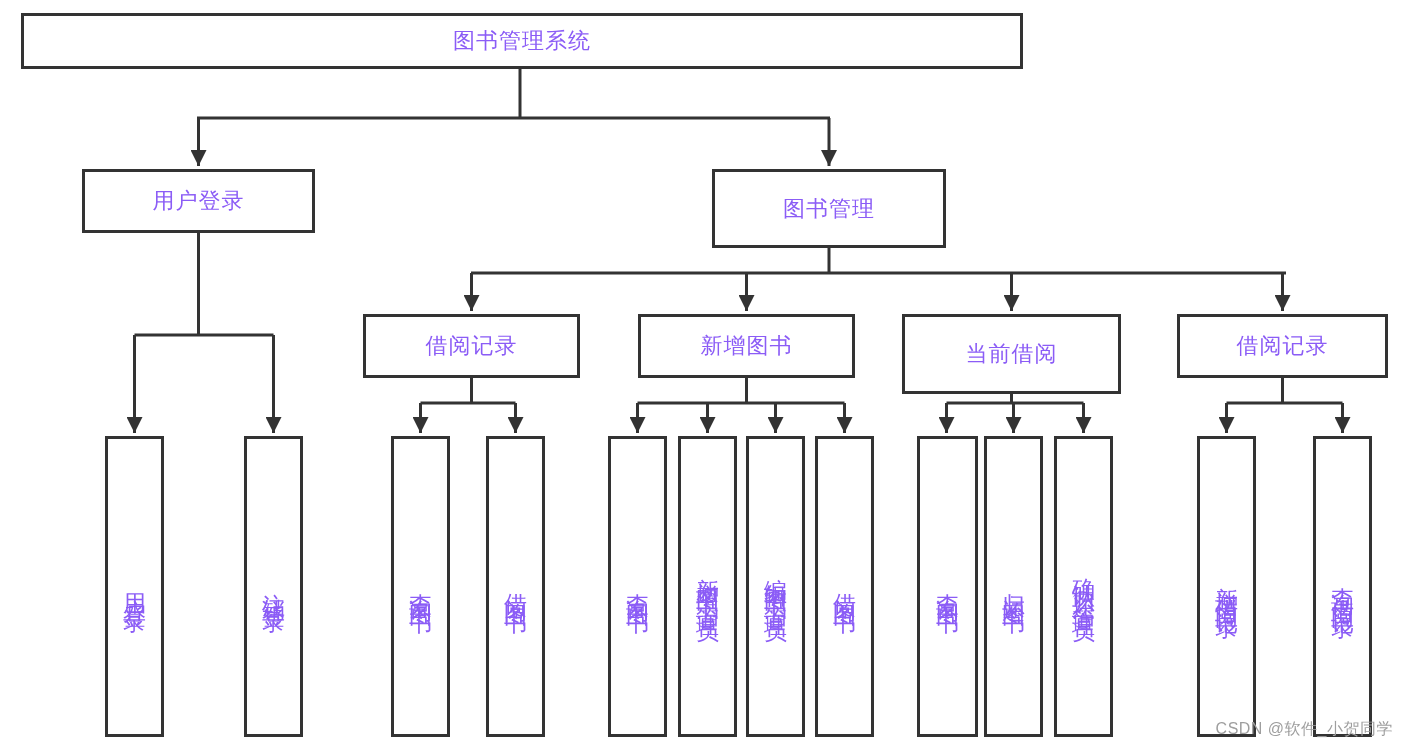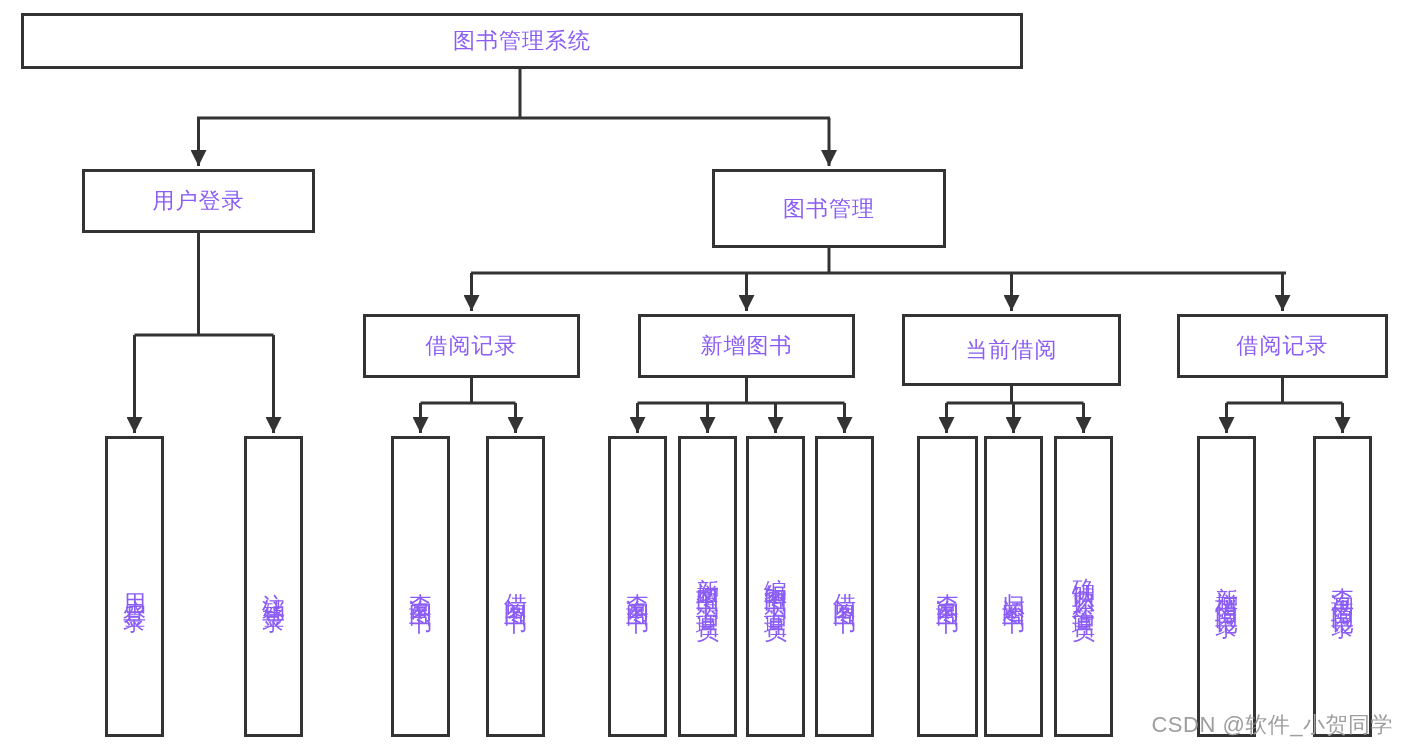--- a/index.html
+++ b/index.html
@@ -43,21 +43,21 @@
     font-size: 23px;
     letter-spacing: 6px;
     line-height: 1;
     white-space: nowrap;
   }
   .watermark {
     position: absolute;
     right: 12px;
     bottom: 7px;
     color: #9e9e9e;
-    font-size: 22px;
+    font-size: 16px;
     z-index: 5;
     letter-spacing: 0.5px;
   }
 </style>
 </head>
 <body>
 
 <div class="canvas">
 
   <svg class="connectors" viewBox="0 0 1405 747" xmlns="http://www.w3.org/2000/svg">
@@ -120,21 +120,21 @@
   <div class="node" style="left:712px; top:169px; width:234px; height:79px;">
     <span>图书管理</span>
   </div>
 
   <div class="node" style="left:363px; top:314px; width:217px; height:64px;">
     <span>借阅记录</span>
   </div>
   <div class="node" style="left:638px; top:314px; width:217px; height:64px;">
     <span>新增图书</span>
   </div>
-  <div class="node" style="left:902px; top:314px; width:219px; height:72px;">
+  <div class="node" style="left:902px; top:314px; width:219px; height:80px;">
     <span>当前借阅</span>
   </div>
   <div class="node" style="left:1177px; top:314px; width:211px; height:64px;text-align:center;">
     <span>借阅记录</span>
   </div>
 
   <div class="node leaf" style="left:105px;">
     <span class="vtext">用户登录</span>
   </div>
   <div class="node leaf" style="left:244px;">

